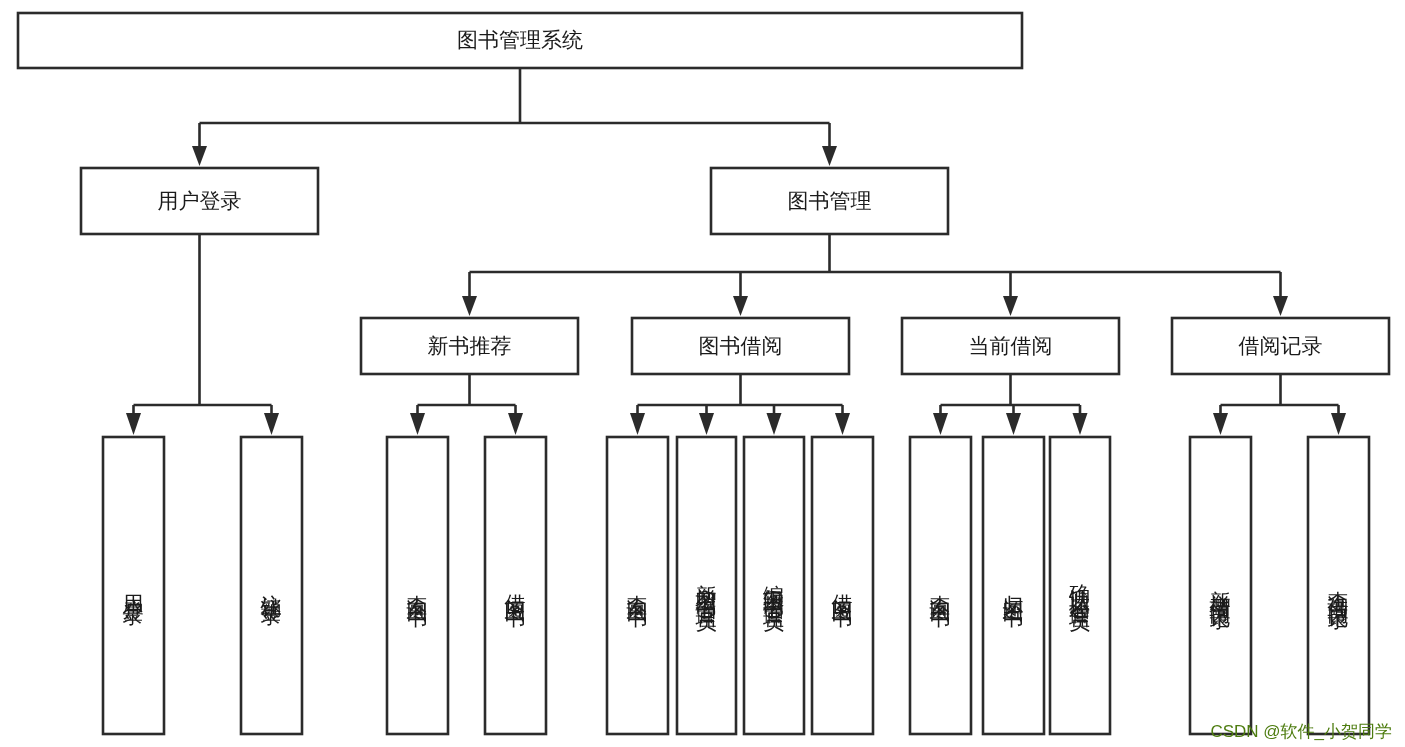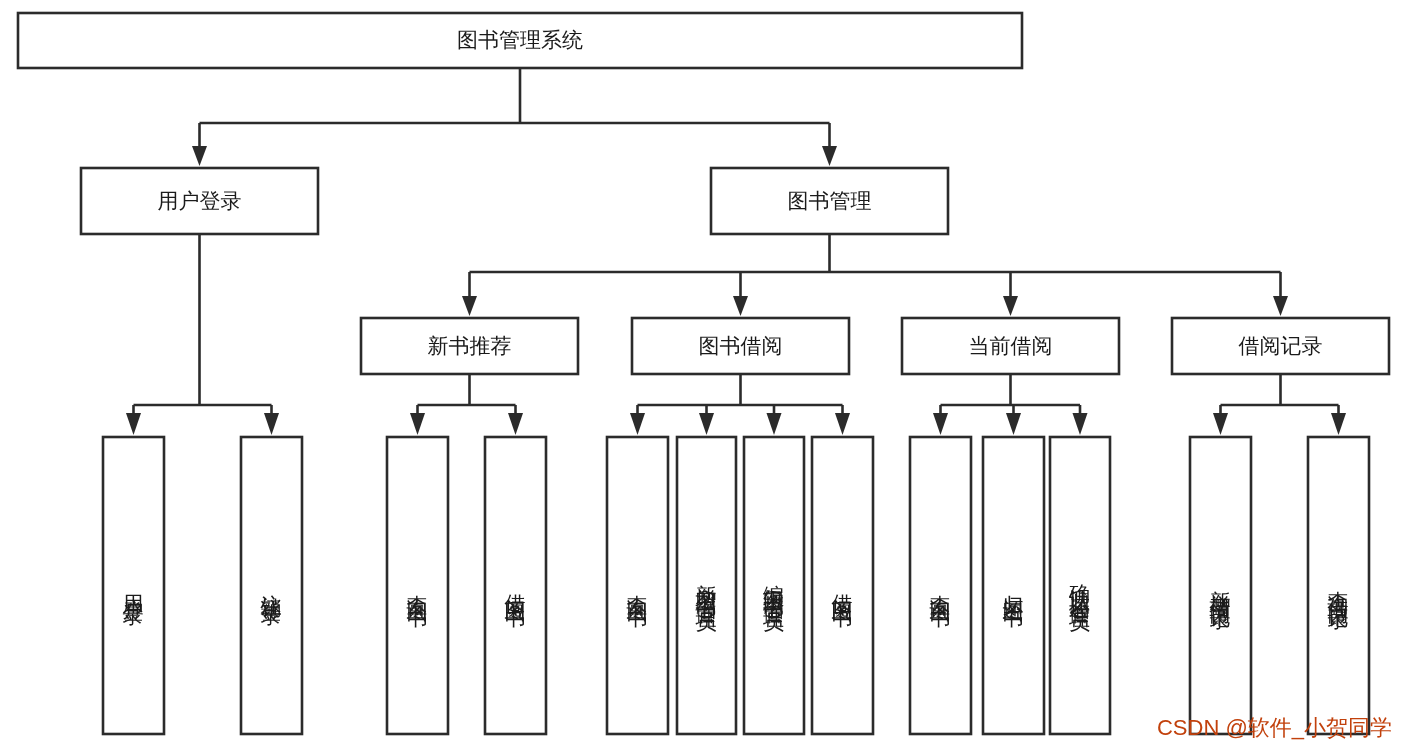--- a/index.html
+++ b/index.html
@@ -57,22 +57,22 @@
     text-orientation: upright;
     letter-spacing: 4px;
     dominant-baseline: central;
     text-anchor: middle;
   }
   .watermark {
     position: absolute;
     right: 10px;
     bottom: 4px;
     font-family: "Liberation Sans", "DejaVu Sans", sans-serif;
-    font-size: 22px;
-    color: #c2410c;
+    font-size: 17px;
+    color: #4d7c0f;
     white-space: nowrap;
     user-select: none;
   }
 </style>
 </head>
 <body>
 
 <div id="diagram-root">
 
   <svg class="diagram" id="diagram-svg" viewBox="0 0 1405 747" xmlns="http://www.w3.org/2000/svg">

